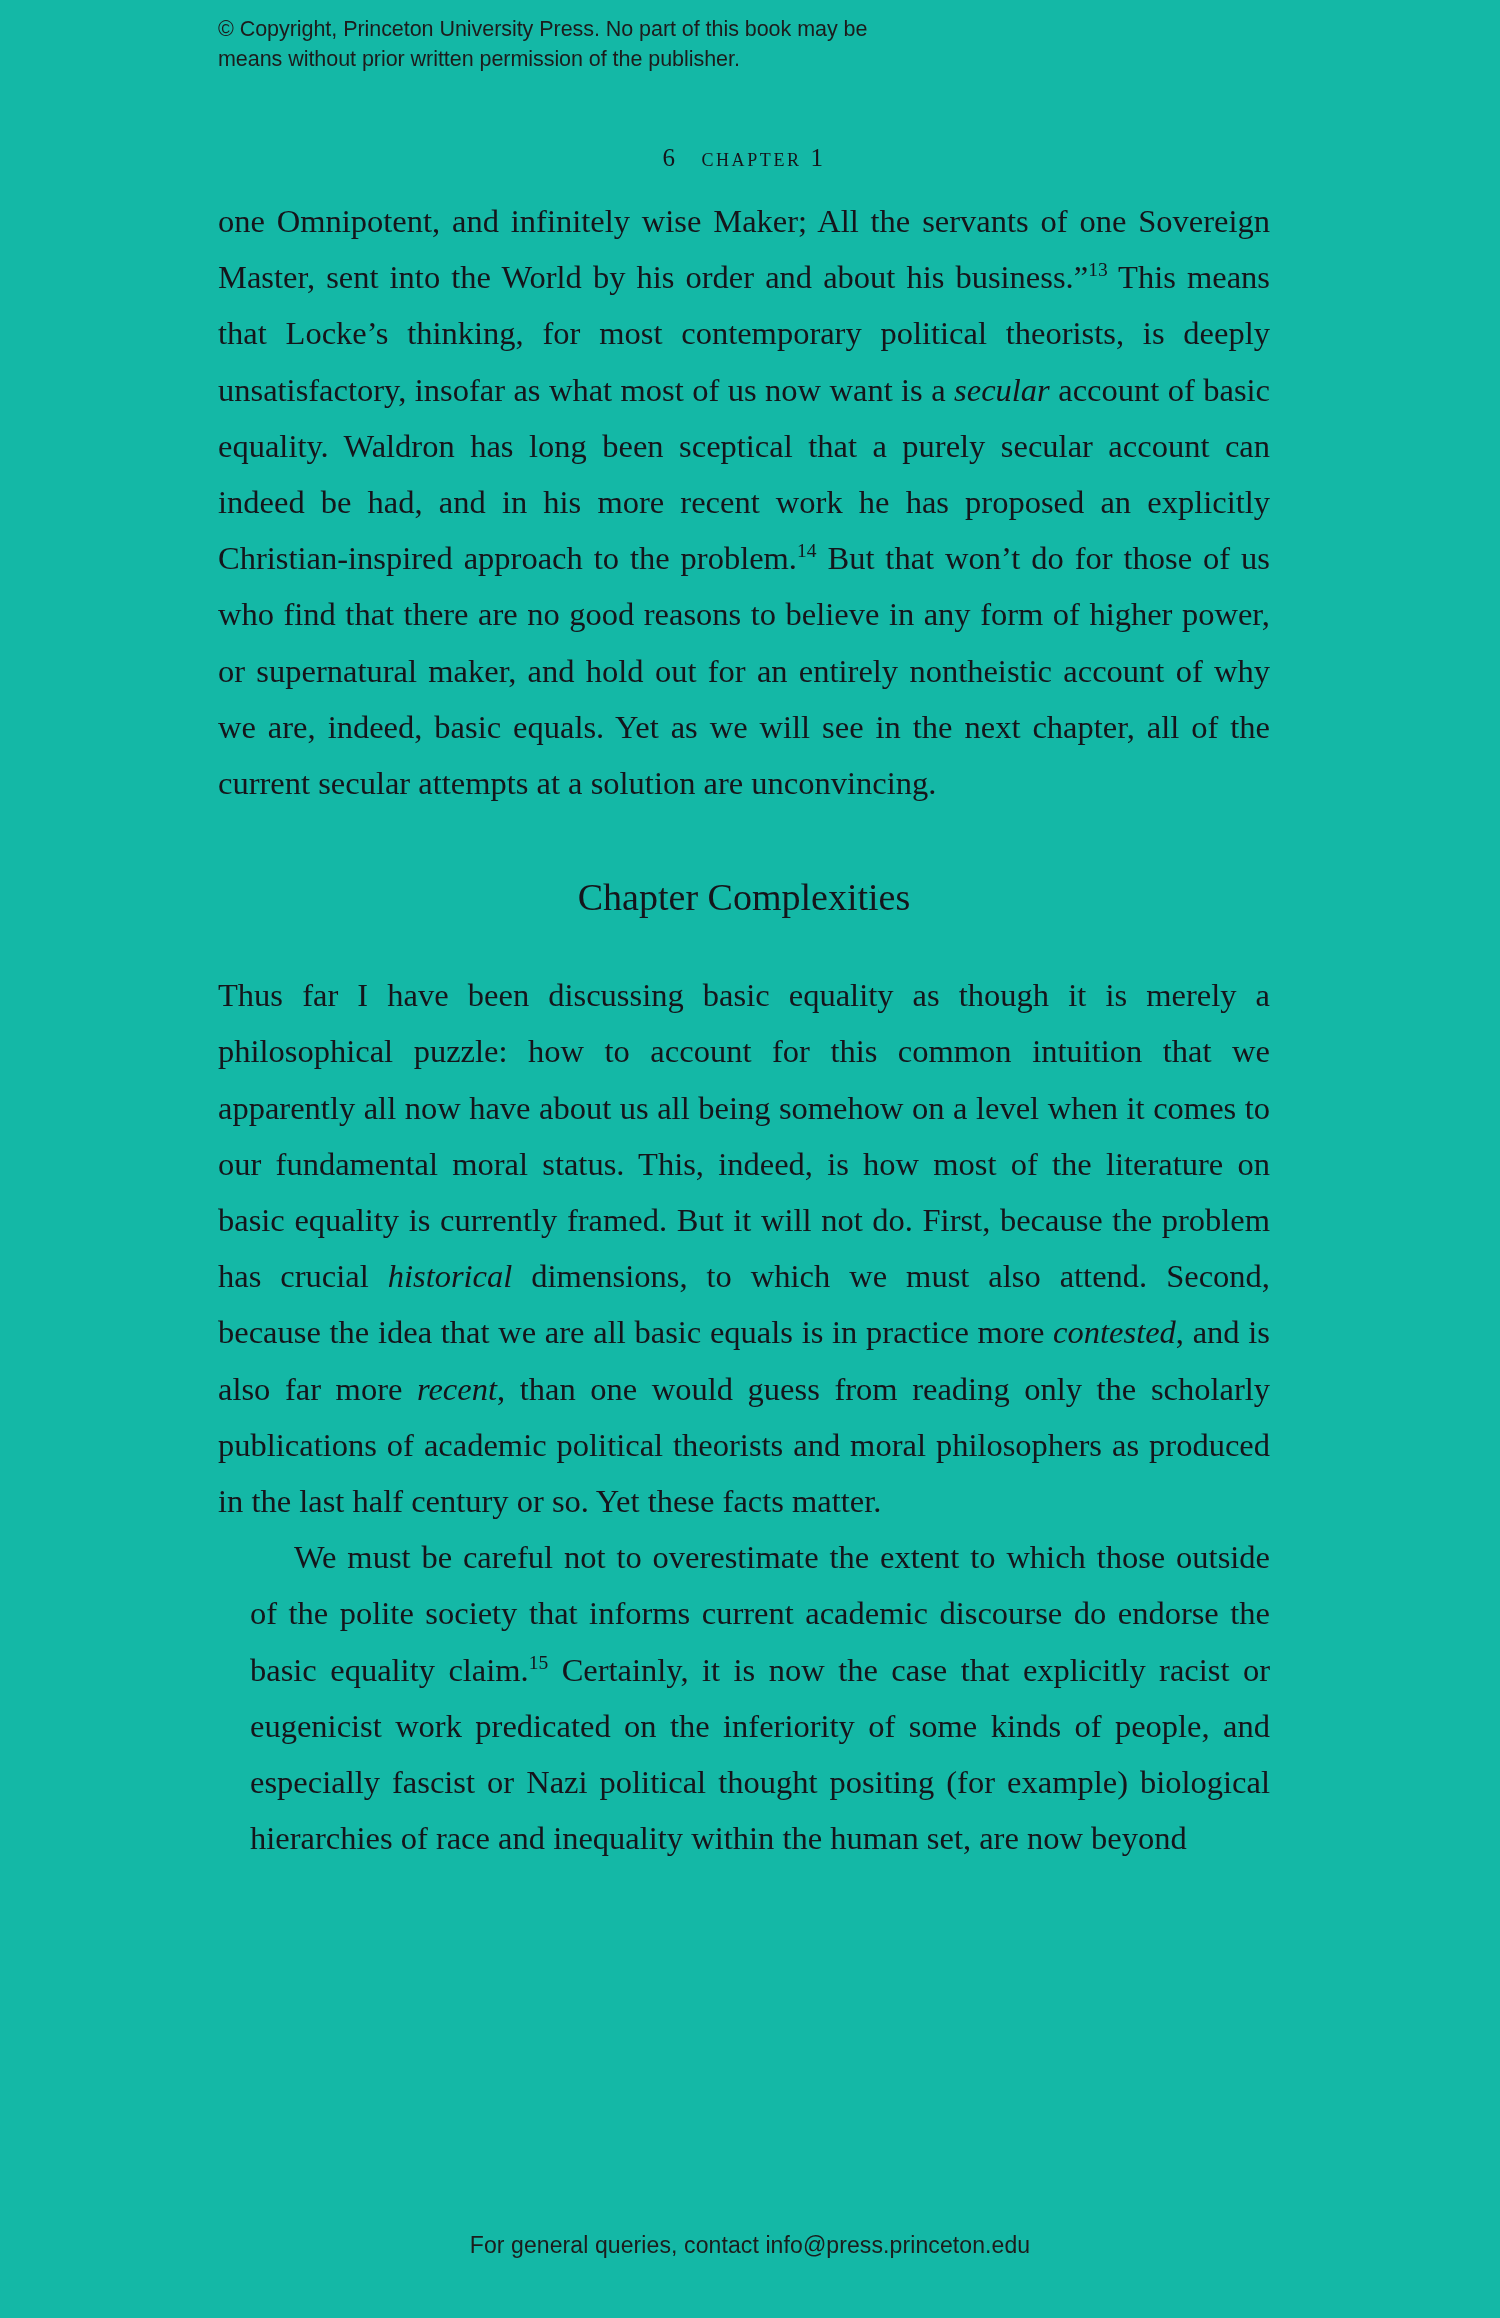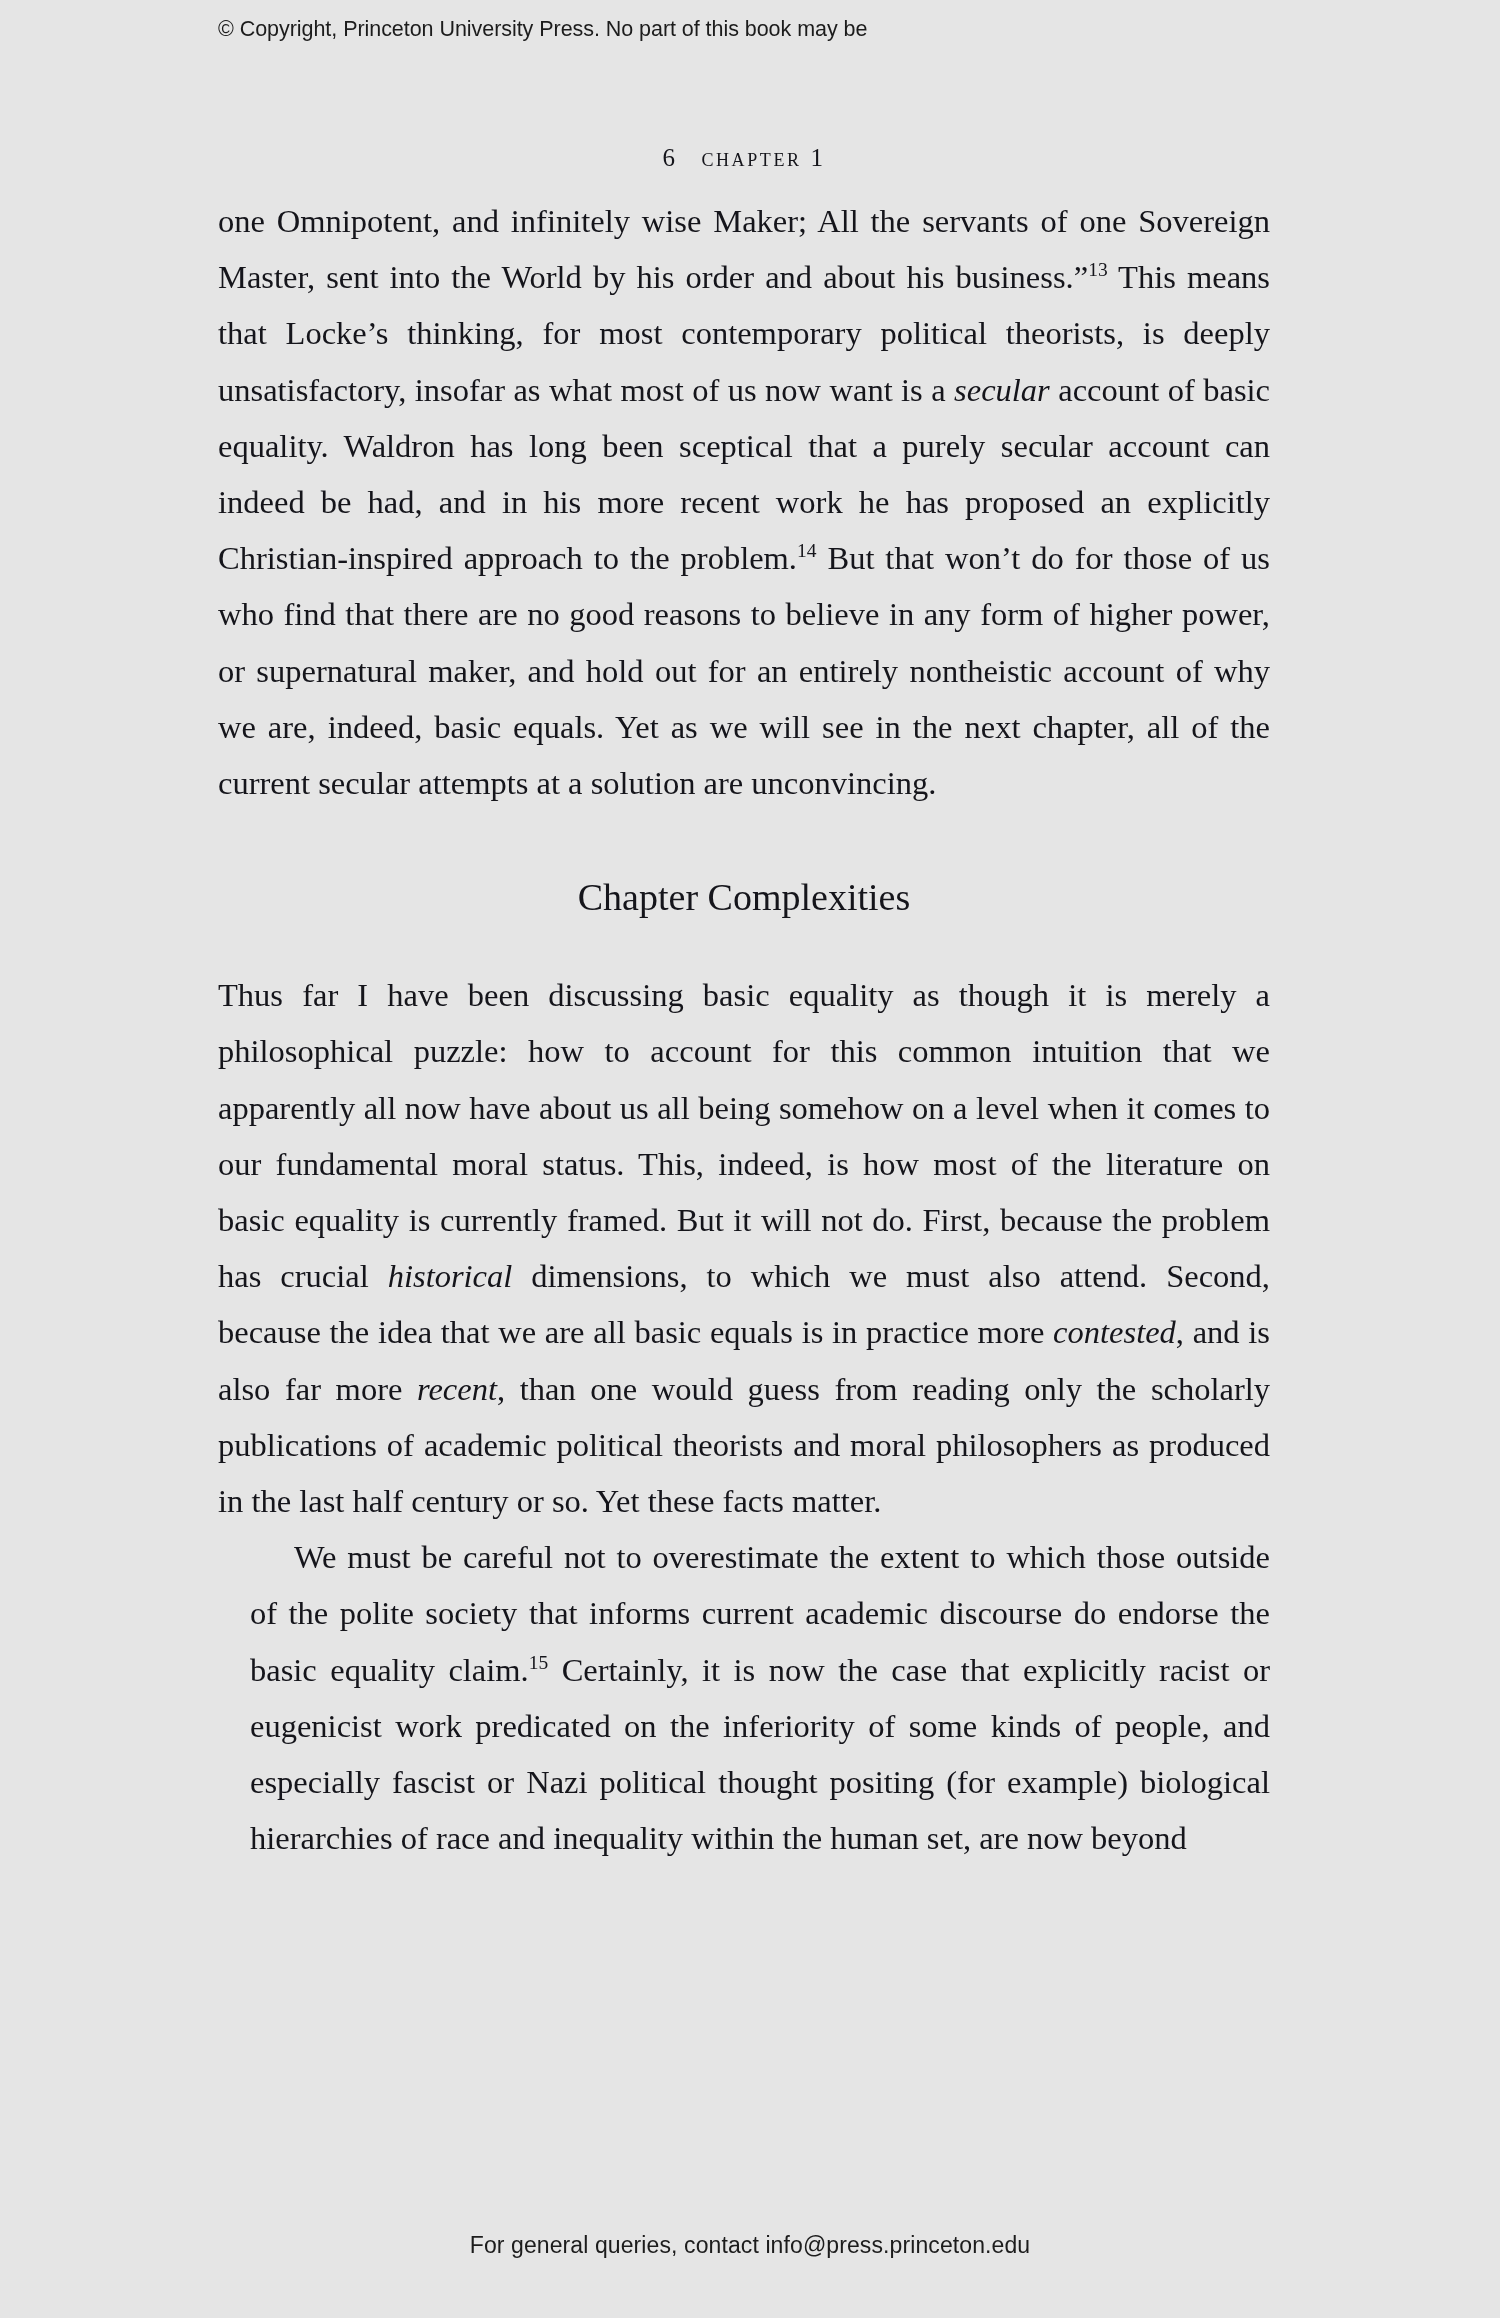--- a/index.html
+++ b/index.html
@@ -12,21 +12,21 @@
     height: 2318px;
     position: relative;
     overflow: hidden;
     font-family: "Liberation Serif", serif;
     color: #000000;
   }
 
   .page {
     position: absolute;
     inset: 0;
-    background: #e5e5e5;
+    background: #14b8a6;
   }
 
   
   .copyright-notice {
     position: absolute;
     left: 218px;
     top: 14px;
     width: 900px;
     font-family: "Liberation Sans", sans-serif;
     font-size: 21.5px;
@@ -121,20 +121,21 @@
     letter-spacing: 0.1px;
   }
 </style>
 </head>
 <body>
 
 <div class="page">
 
   <div class="copyright-notice">
     <span class="cline">© Copyright, Princeton University Press. No part of this book may be</span>
+    <span class="cline">means without prior written permission of the publisher.</span>
   </div>
 
   <div class="running-head">
     <span class="folio">6</span><span class="chapter-label">Chapter 1</span>
   </div>
 
   <div class="text-block">
 
     <p class="body"><span>one Omnipotent, and infinitely wise Maker; All the servants of one Sovereign Master, sent into the World by his order and about his business.”</span><sup>13</sup><span> This means that Locke’s thinking, for most contemporary political theorists, is deeply unsatisfactory, insofar as what most of us now want is a </span><em>secular</em><span> account of basic equality. Waldron has long been sceptical that a purely secular account can indeed be had, and in his more recent work he has proposed an explicitly Christian-inspired approach to the problem.</span><sup>14</sup><span> But that won’t do for those of us who find that there are no good reasons to believe in any form of higher power, or supernatural maker, and hold out for an entirely nontheistic account of why we are, indeed, basic equals. Yet as we will see in the next chapter, all of the current secular attempts at a solution are unconvincing.</span></p>
 

